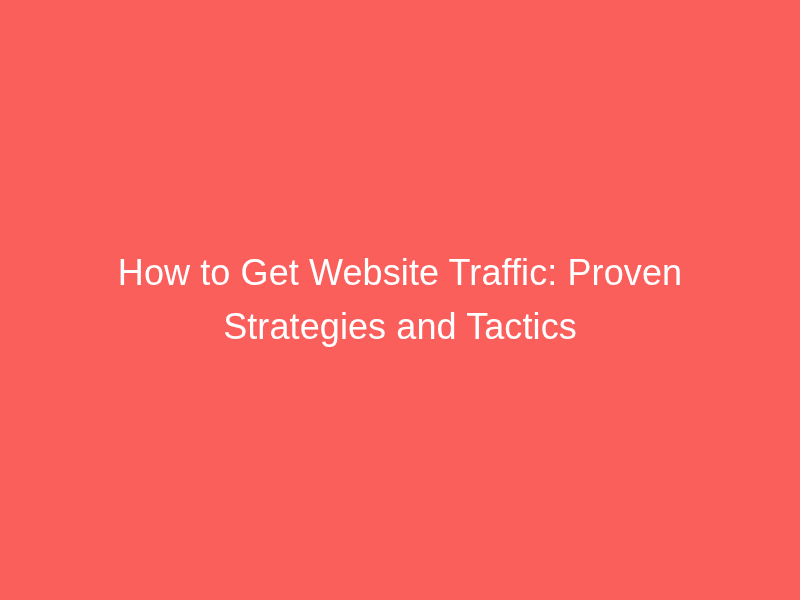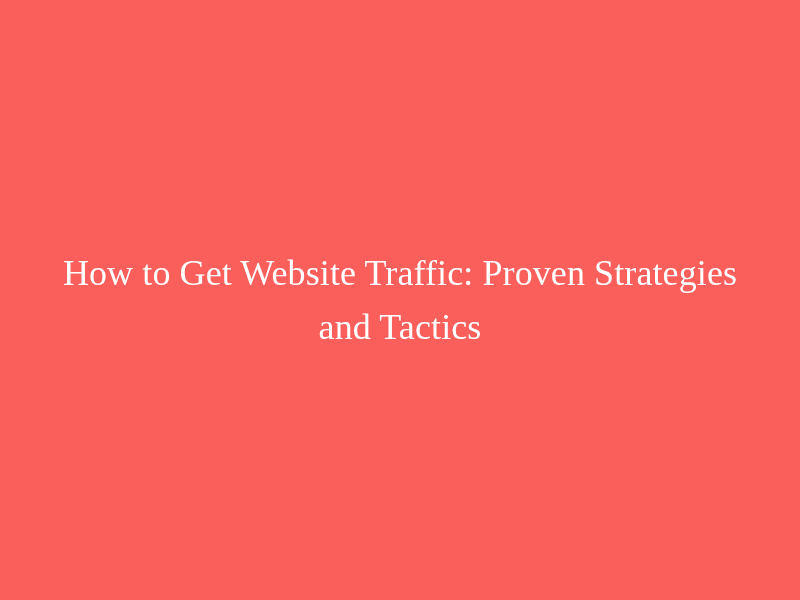--- a/index.html
+++ b/index.html
@@ -35,21 +35,21 @@
     
     margin-top: 0px;
   }
 
   .headline {
     margin: 0;
     padding: 0;
     width: 100%;
     text-align: center;
     color: #ffffff;
-    font-family: Liberation Serif, serif;
+    font-family: Liberation Sans, sans-serif;
     font-size: 36px;
     line-height: 54px;
     font-weight: 400;
     letter-spacing: 0.1px;
     word-wrap: break-word;
     -webkit-font-smoothing: antialiased;
   }
 </style>
 </head>
 <body>

